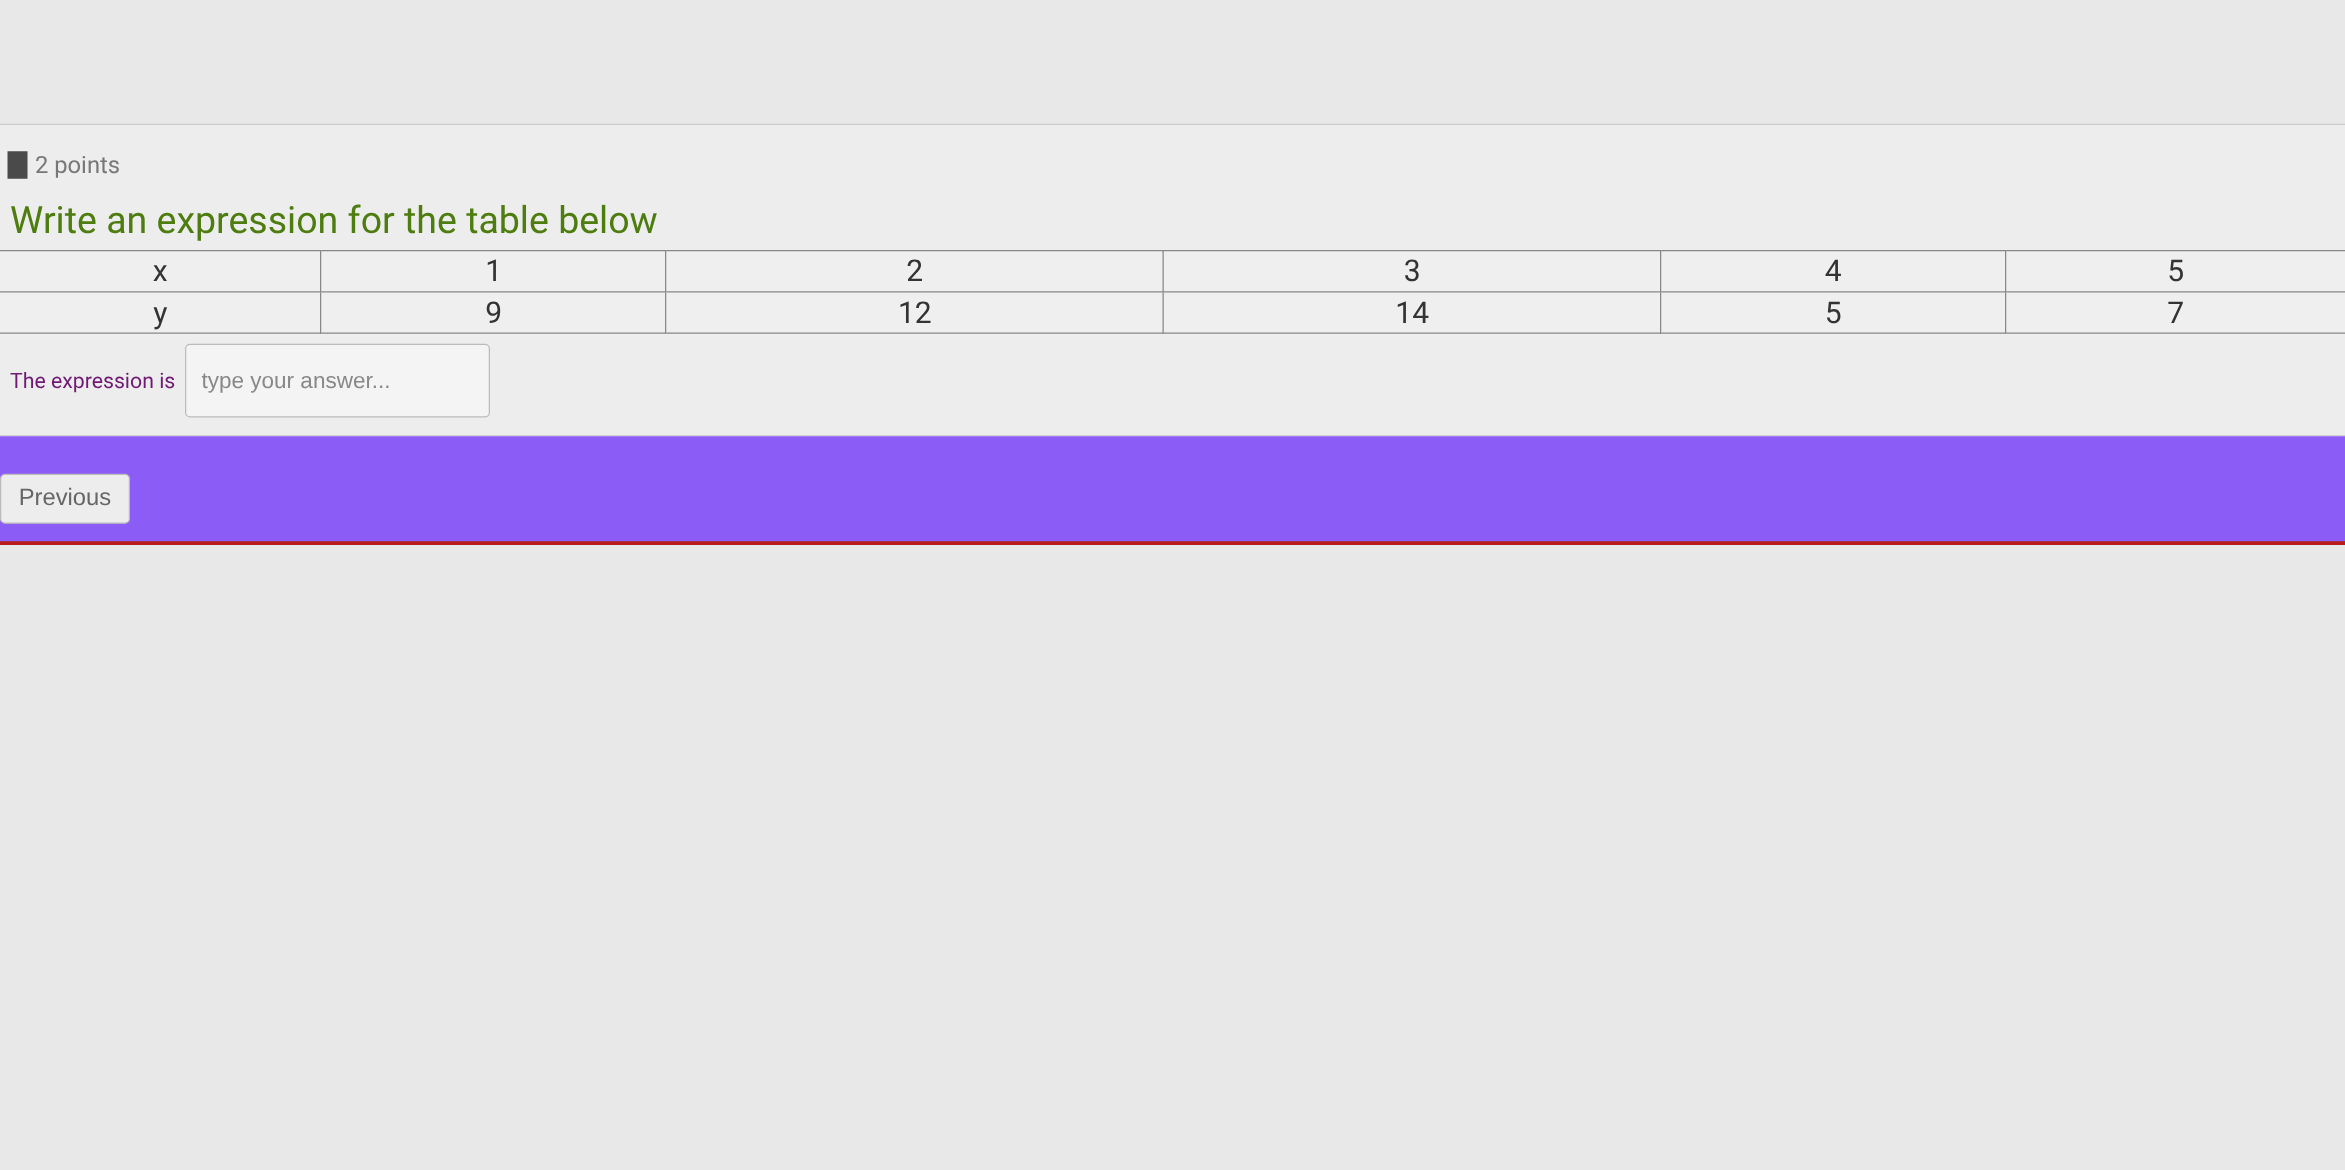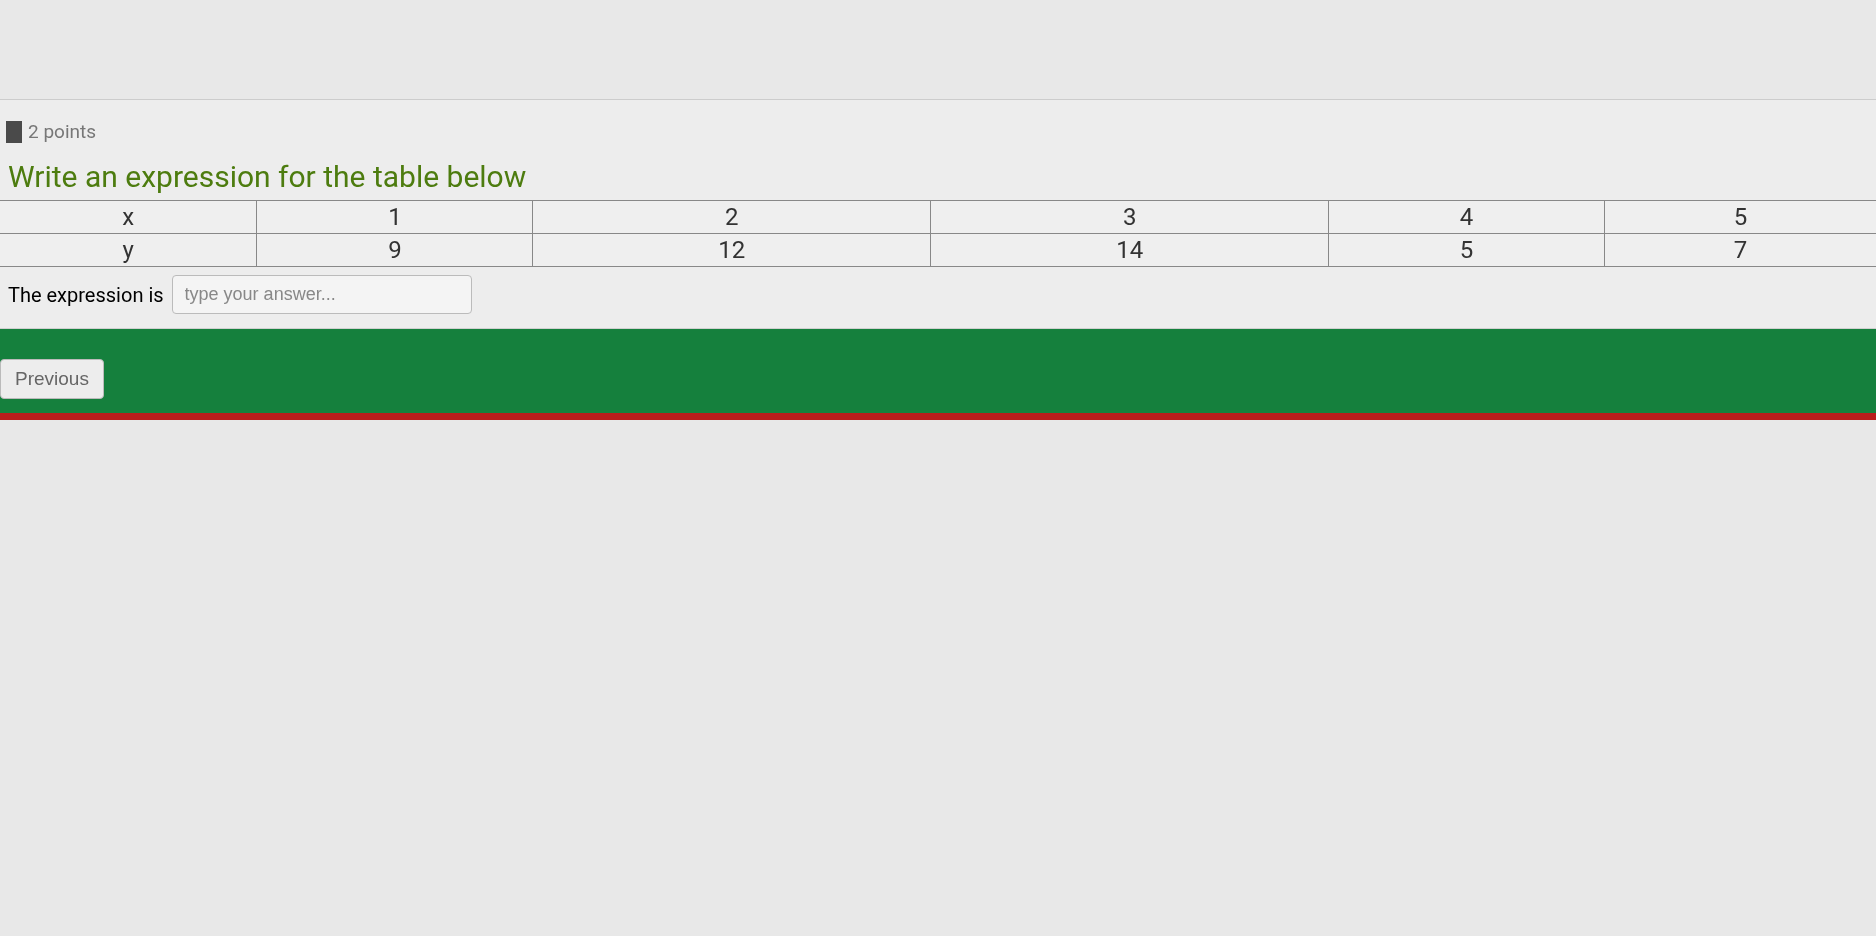--- a/index.html
+++ b/index.html
@@ -64,40 +64,40 @@
     .data-table td:last-child {
       border-right: none;
     }
     .answer-row {
       padding: 8px 0 14px 8px;
       display: flex;
       align-items: center;
       gap: 8px;
     }
     .answer-label {
-      font-size: 20px;
-      color: #000000;
+      font-size: 17px;
+      color: #701a75;
     }
     .answer-input {
       border: 1px solid #bbb;
       border-radius: 4px;
-      padding: 8px 12px;
+      padding: 18px 12px;
       font-size: 18px;
       color: #666;
       background: #f4f4f4;
-      width: 300px;
+      width: 244px;
       outline: none;
     }
     .answer-input::placeholder {
       color: #888;
     }
     .nav-row {
       padding: 30px 0 14px 0;
-      background: #15803d;
-      border-bottom: 7px solid #b91c1c;
+      background: #8b5cf6;
+      border-bottom: 3px solid #b91c1c;
     }
     .prev-button {
       border: 1px solid #bbb;
       border-radius: 4px;
       background: #ededed;
       font-size: 19px;
       color: #666;
       padding: 8px 14px;
       cursor: pointer;
     }

